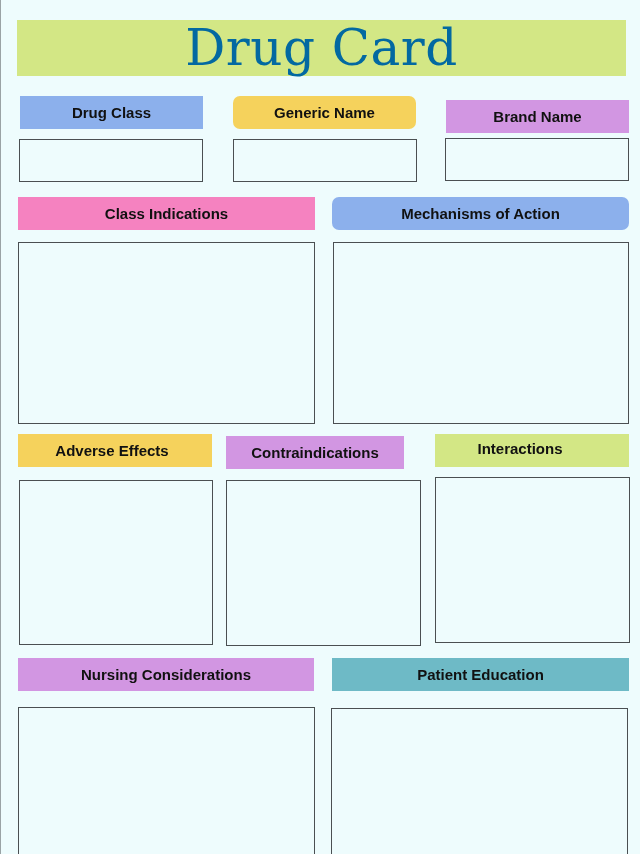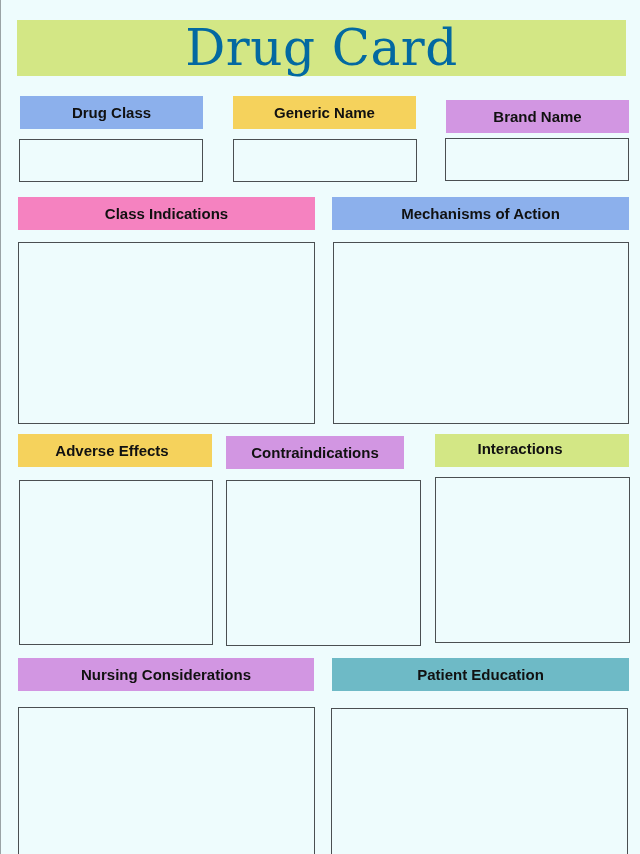--- a/index.html
+++ b/index.html
@@ -15,30 +15,30 @@
 
 <div class="edge"></div>
 
 <div class="title">
   <span>Drug Card</span>
 </div>
 
 <div class="lbl" style="left:20px;top:96px;width:183px;height:33px;background:#8cb0ec;">Drug Class</div>
 <div class="box" style="left:19px;top:139px;width:184px;height:43px;"></div>
 
-<div class="lbl" style="left:233px;top:96px;width:183px;height:33px;background:#f5d25c;">Generic Name</div>
+<div class="lbl" style="left:233px;top:96px;width:183px;height:33px;background:#f5d25c;border-radius:7px;">Generic Name</div>
 <div class="box" style="left:233px;top:139px;width:184px;height:43px;"></div>
 
 <div class="lbl" style="left:446px;top:100px;width:183px;height:33px;background:#d296e2;">Brand Name</div>
 <div class="box" style="left:445px;top:138px;width:184px;height:43px;"></div>
 
 <div class="lbl" style="left:18px;top:197px;width:297px;height:33px;background:#f582c0;">Class Indications</div>
 <div class="box" style="left:18px;top:242px;width:297px;height:182px;"></div>
 
-<div class="lbl" style="left:332px;top:197px;width:297px;height:33px;background:#8cb0ec;">Mechanisms of Action</div>
+<div class="lbl" style="left:332px;top:197px;width:297px;height:33px;background:#8cb0ec;border-radius:7px;">Mechanisms of Action</div>
 <div class="box" style="left:333px;top:242px;width:296px;height:182px;"></div>
 
 <div class="lbl" style="left:18px;top:434px;width:194px;height:33px;background:#f5d25c;padding-right:6px;">Adverse Effects</div>
 <div class="box" style="left:19px;top:480px;width:194px;height:165px;"></div>
 
 <div class="lbl" style="left:226px;top:436px;width:178px;height:33px;background:#d296e2;">Contraindications</div>
 <div class="box" style="left:226px;top:480px;width:195px;height:166px;"></div>
 
 <div class="lbl" style="left:435px;top:434px;width:194px;height:33px;background:#d3e785;padding-right:24px;padding-bottom:4px;">Interactions</div>
 <div class="box" style="left:435px;top:477px;width:195px;height:166px;"></div>

